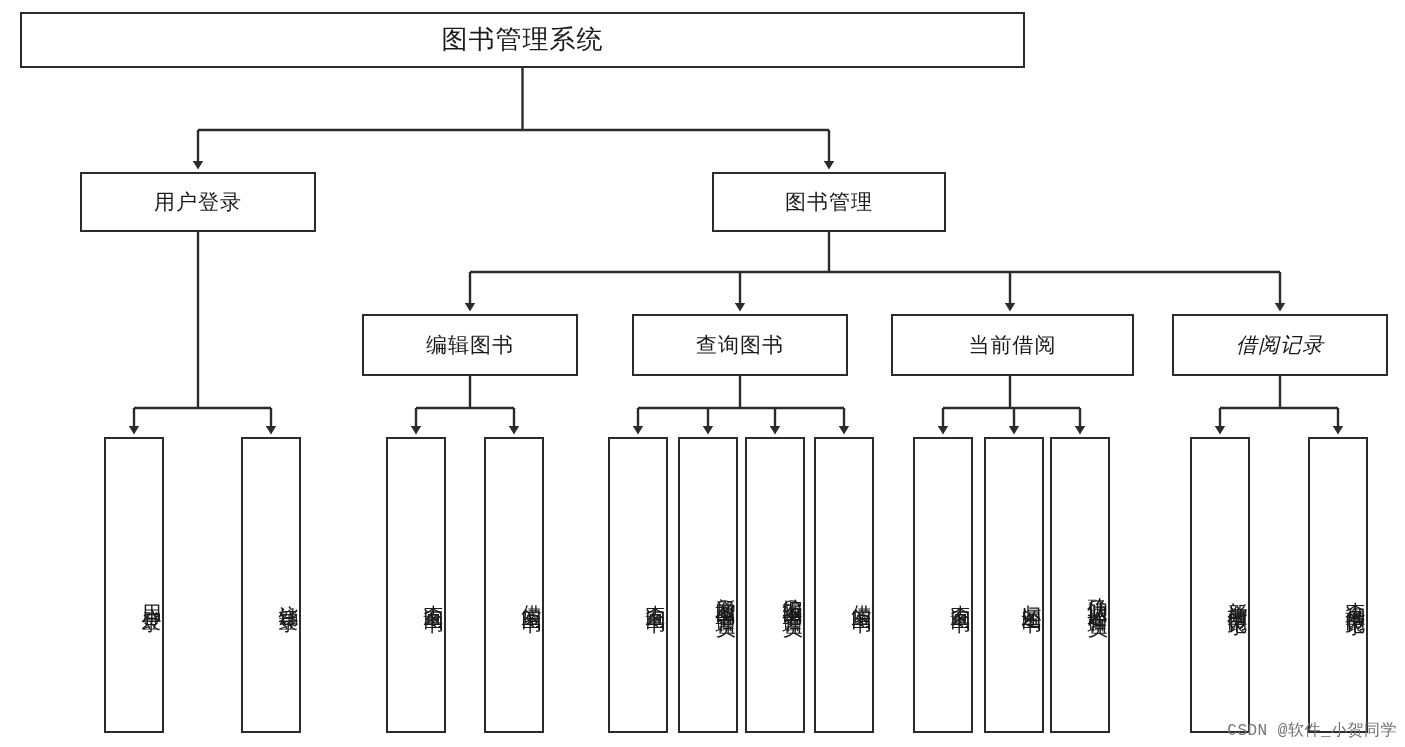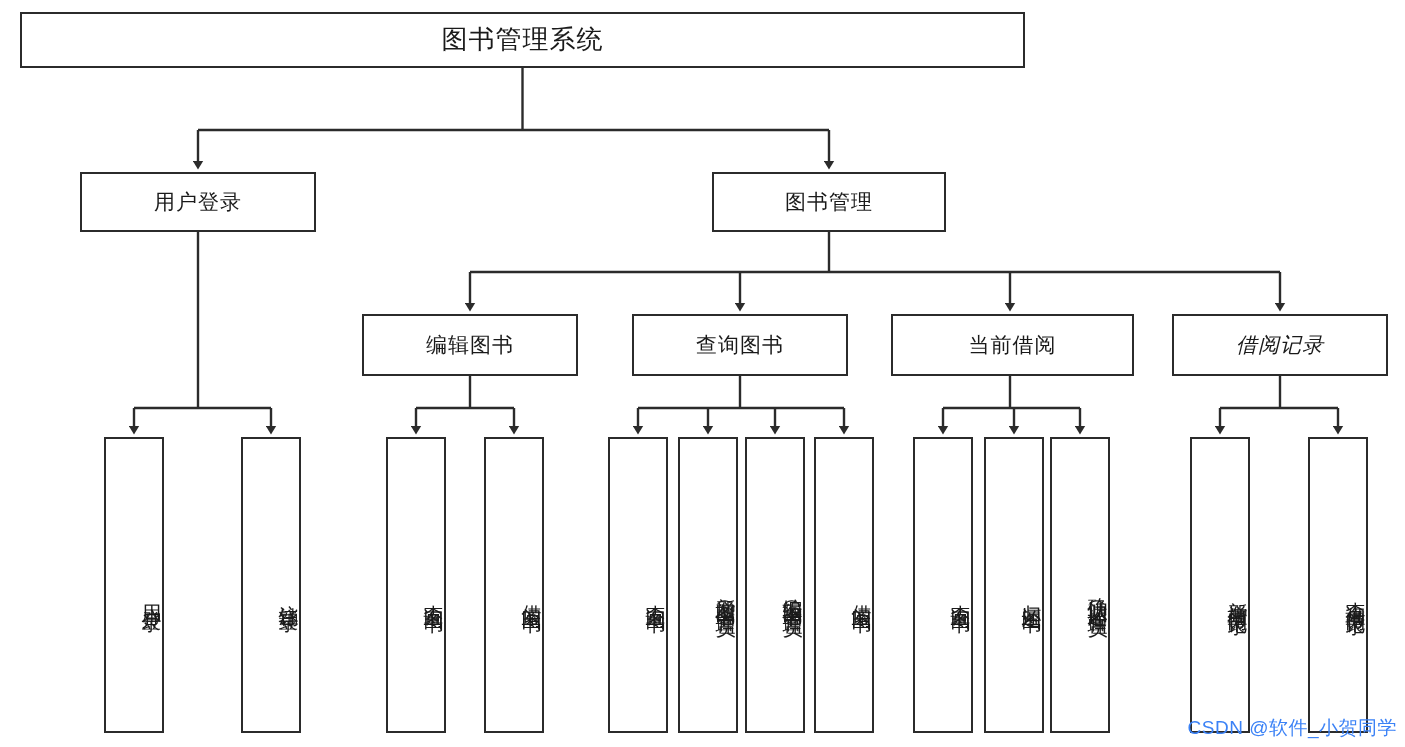--- a/index.html
+++ b/index.html
@@ -59,26 +59,26 @@
     display: block;
     margin-top: 20px;
   }
   .node.root {
     font-size: 26px;
   }
   #watermark {
     position: absolute;
     right: 8px;
     bottom: 6px;
-    font-size: 19px;
-    color: #3b82f6;
+    font-size: 16px;
+    color: #737373;
     letter-spacing: 0.5px;
     z-index: 5;
     white-space: nowrap;
-    font-family: Liberation Sans, sans-serif;
+    font-family: Liberation Mono, monospace;
   }
 </style>
 </head>
 <body>
 
 <div id="canvas">
 
   <svg id="edges" viewBox="0 0 1405 747" width="1405" height="747" aria-hidden="true">
     <defs>
       <marker id="arrow" markerWidth="9" markerHeight="11" refX="0.5" refY="5.5" orient="auto" markerUnits="userSpaceOnUse">

